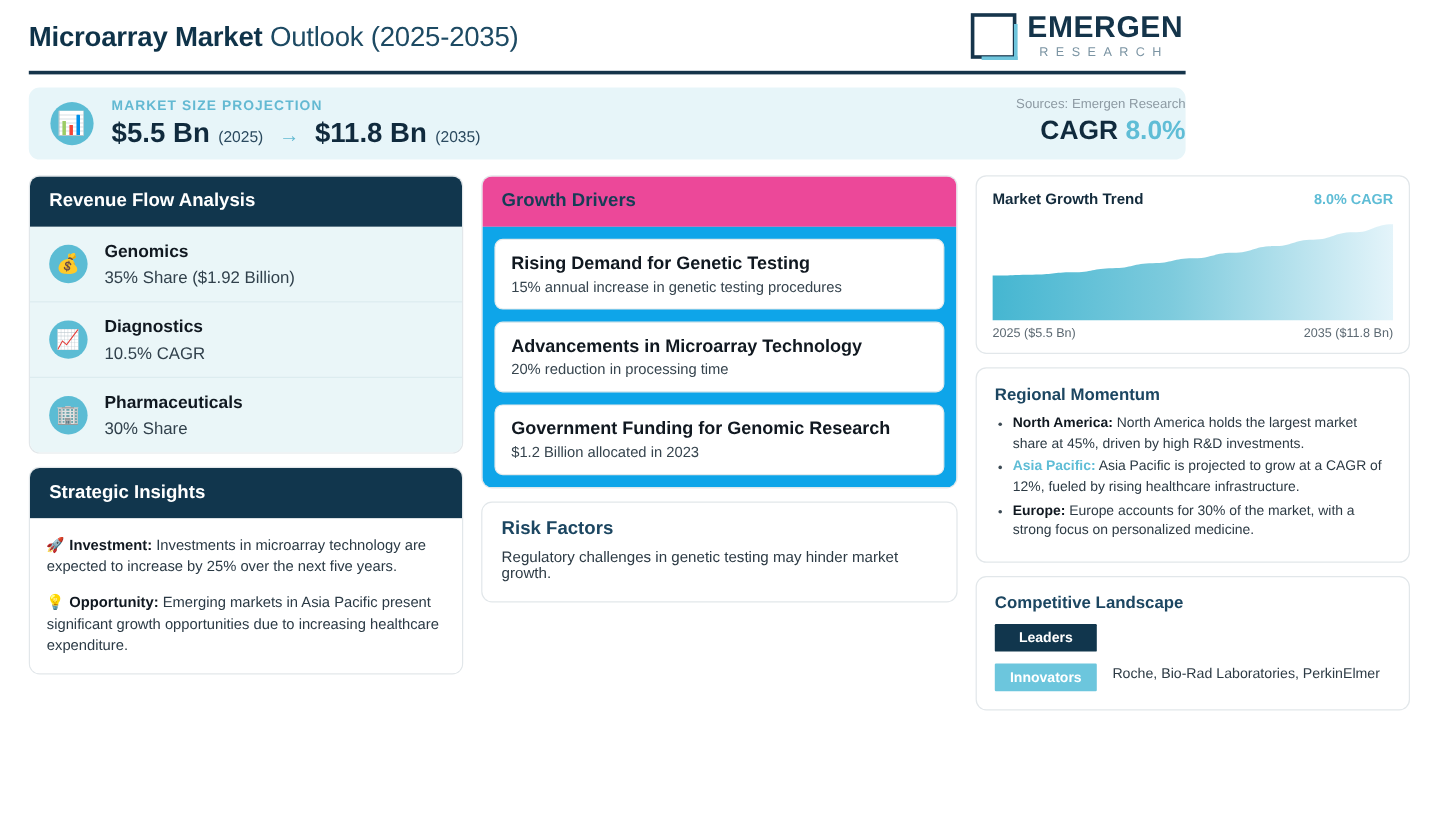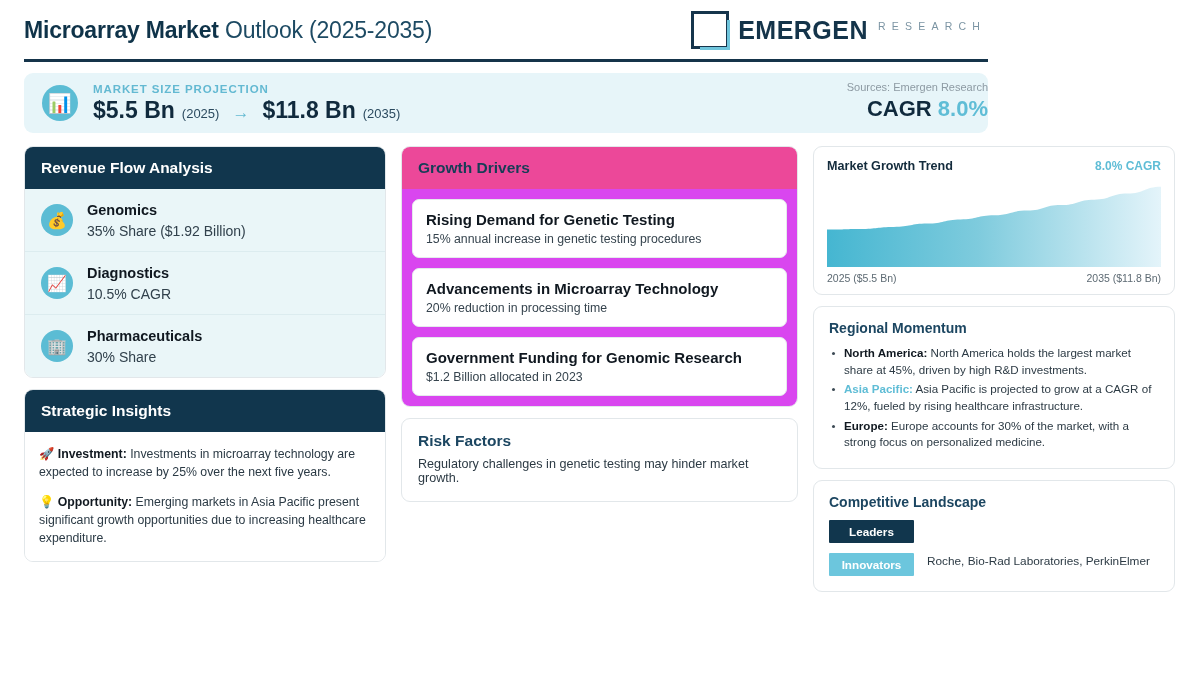--- a/index.html
+++ b/index.html
@@ -15,21 +15,21 @@
   
   .header{position:relative;height:60px;display:flex;align-items:center;justify-content:space-between;}
   .title{font-size:23px;color:#123a52;letter-spacing:-0.2px;white-space:nowrap;}
   .title .strong{font-weight:bold;color:#0f3349;}
   .title .light{font-weight:normal;color:#1d4a63;}
   .logo{display:flex;align-items:center;gap:9px;padding-right:2px;}
   .logo-mark{position:relative;width:38px;height:38px;flex:none;}
   .logo-mark .sq{position:absolute;inset:0;border:3px solid #16354c;box-sizing:border-box;}
   .logo-mark .accent-v{position:absolute;right:-1px;top:9px;width:3px;height:30px;background:#6fc5dc;}
   .logo-mark .accent-h{position:absolute;left:9px;bottom:-1px;height:3px;width:30px;background:#6fc5dc;}
-  .logo-text{display:flex;flex-direction:row;line-height:1;}
+  .logo-text{display:flex;flex-direction:column;line-height:1;}
   .logo-main{font-size:25px;font-weight:bold;color:#14344a;letter-spacing:0.5px;}
   .logo-sub{font-size:10.5px;color:#7b94a3;letter-spacing:6.2px;margin-top:3px;margin-left:10px;}
   .rule{height:3px;background:#15344a;margin-top:-1px;}
 
   
   .banner{
     margin-top:11px;height:60px;background:#e7f5f9;border-radius:9px;
     display:flex;align-items:center;padding:0 18px;position:relative;
   }
   .banner-icon{
@@ -64,21 +64,21 @@
   .flow-name{font-size:14.5px;font-weight:bold;color:#101820;line-height:1.25;}
   .flow-sub{font-size:14px;color:#31414c;margin-top:4px;}
 
   .insights-body{padding:13px 14px 14px 14px;background:#ffffff;}
   .insight{font-size:12.3px;line-height:1.47;color:#2b3a45;margin-bottom:11px;}
   .insight:last-child{margin-bottom:0;}
   .insight b{color:#101820;}
 
   
   .card-light-head{background:#ec4899;color:#163d56;font-size:15.5px;font-weight:bold;padding:12px 16px;}
-  .drivers-body{background:#d946ef;padding:10px;}
+  .drivers-body{background:#0ea5e9;padding:10px;}
   .driver{background:#ffffff;border:1px solid #e4eaec;border-radius:7px;padding:11px 13px;margin-bottom:10px;}
   .driver:last-child{margin-bottom:0;}
   .driver-title{font-size:15px;font-weight:bold;color:#101820;}
   .driver-sub{font-size:12.3px;color:#36444e;margin-top:4px;}
 
   .risk-card{margin-top:11px;padding:13px 16px 16px 16px;}
   .risk-title{font-size:15.5px;font-weight:bold;color:#1c4661;}
   .risk-text{font-size:12.6px;color:#2c3a44;margin-top:7px;}
 
   

